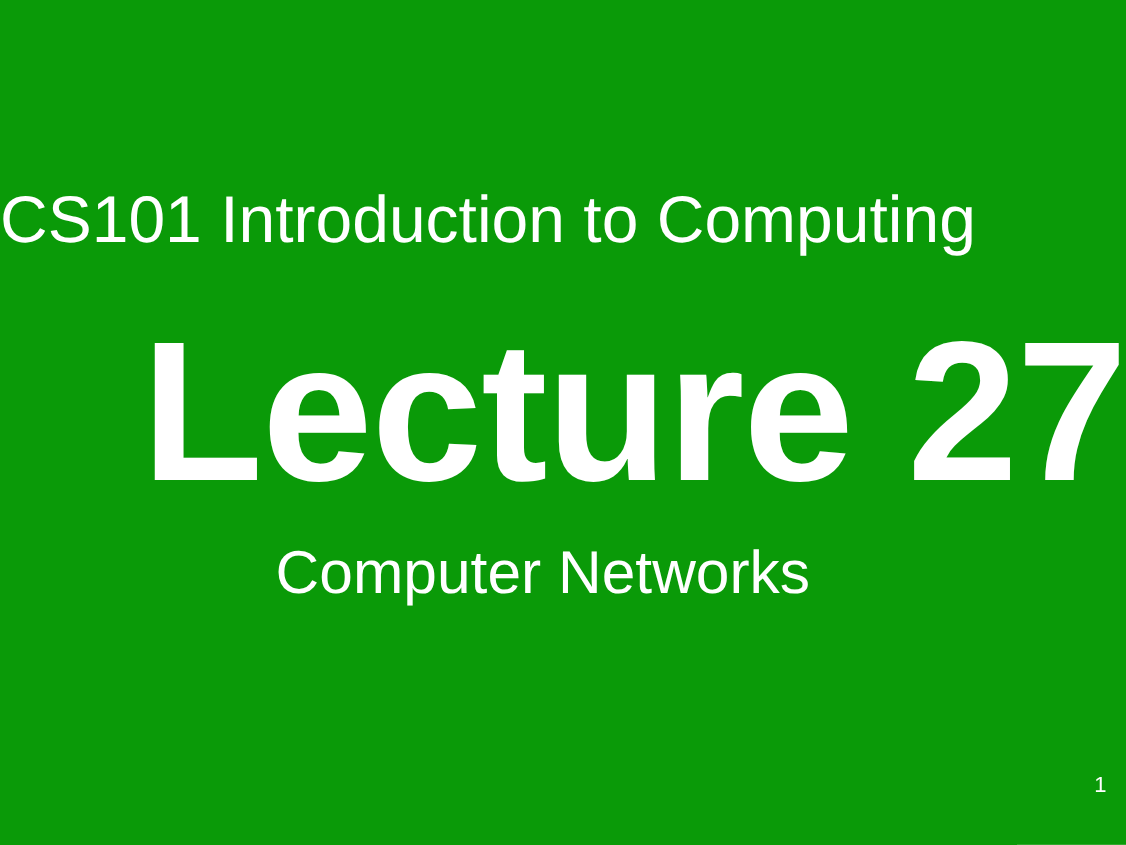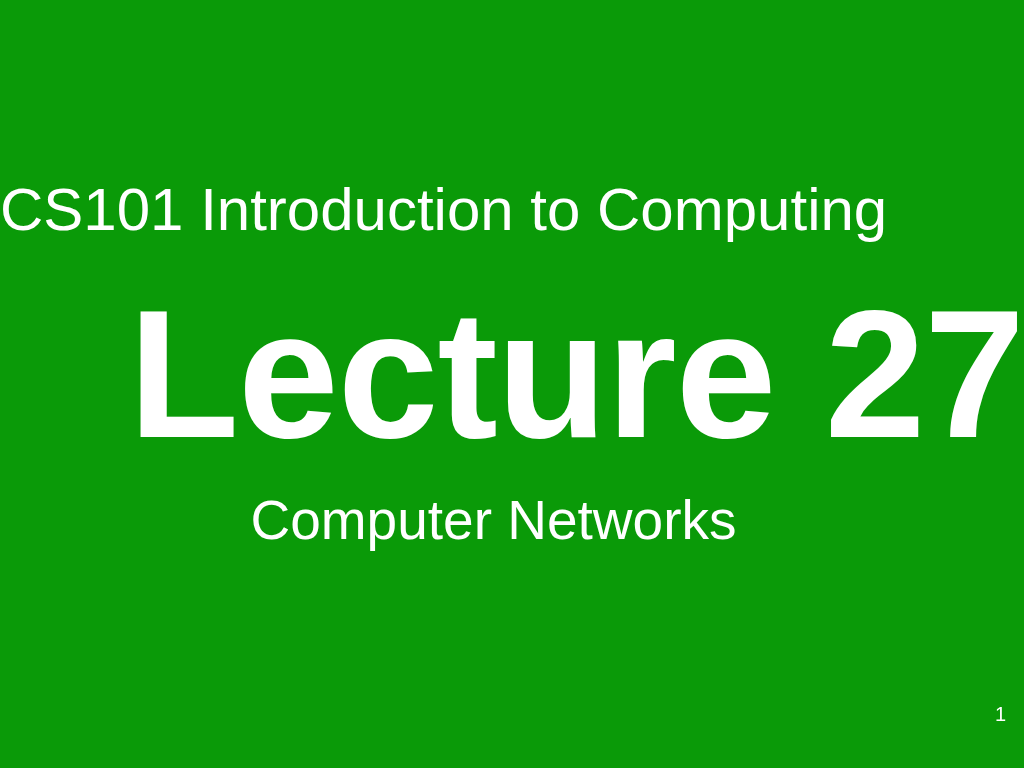--- a/index.html
+++ b/index.html
@@ -28,21 +28,21 @@
     left: 0;
     top: 0;
     width: 1024px;
     text-align: center;
     color: #ffffff;
   }
 
   #course-line {
     position: absolute;
     left: 0;
-    top: 176px;
+    top: 166px;
     width: 876px;
     font-size: 60px;
     line-height: 68px;
     font-weight: 400;
     letter-spacing: 0px;
     white-space: nowrap;
     color: #ffffff;
   }
 
   #lecture-line {

